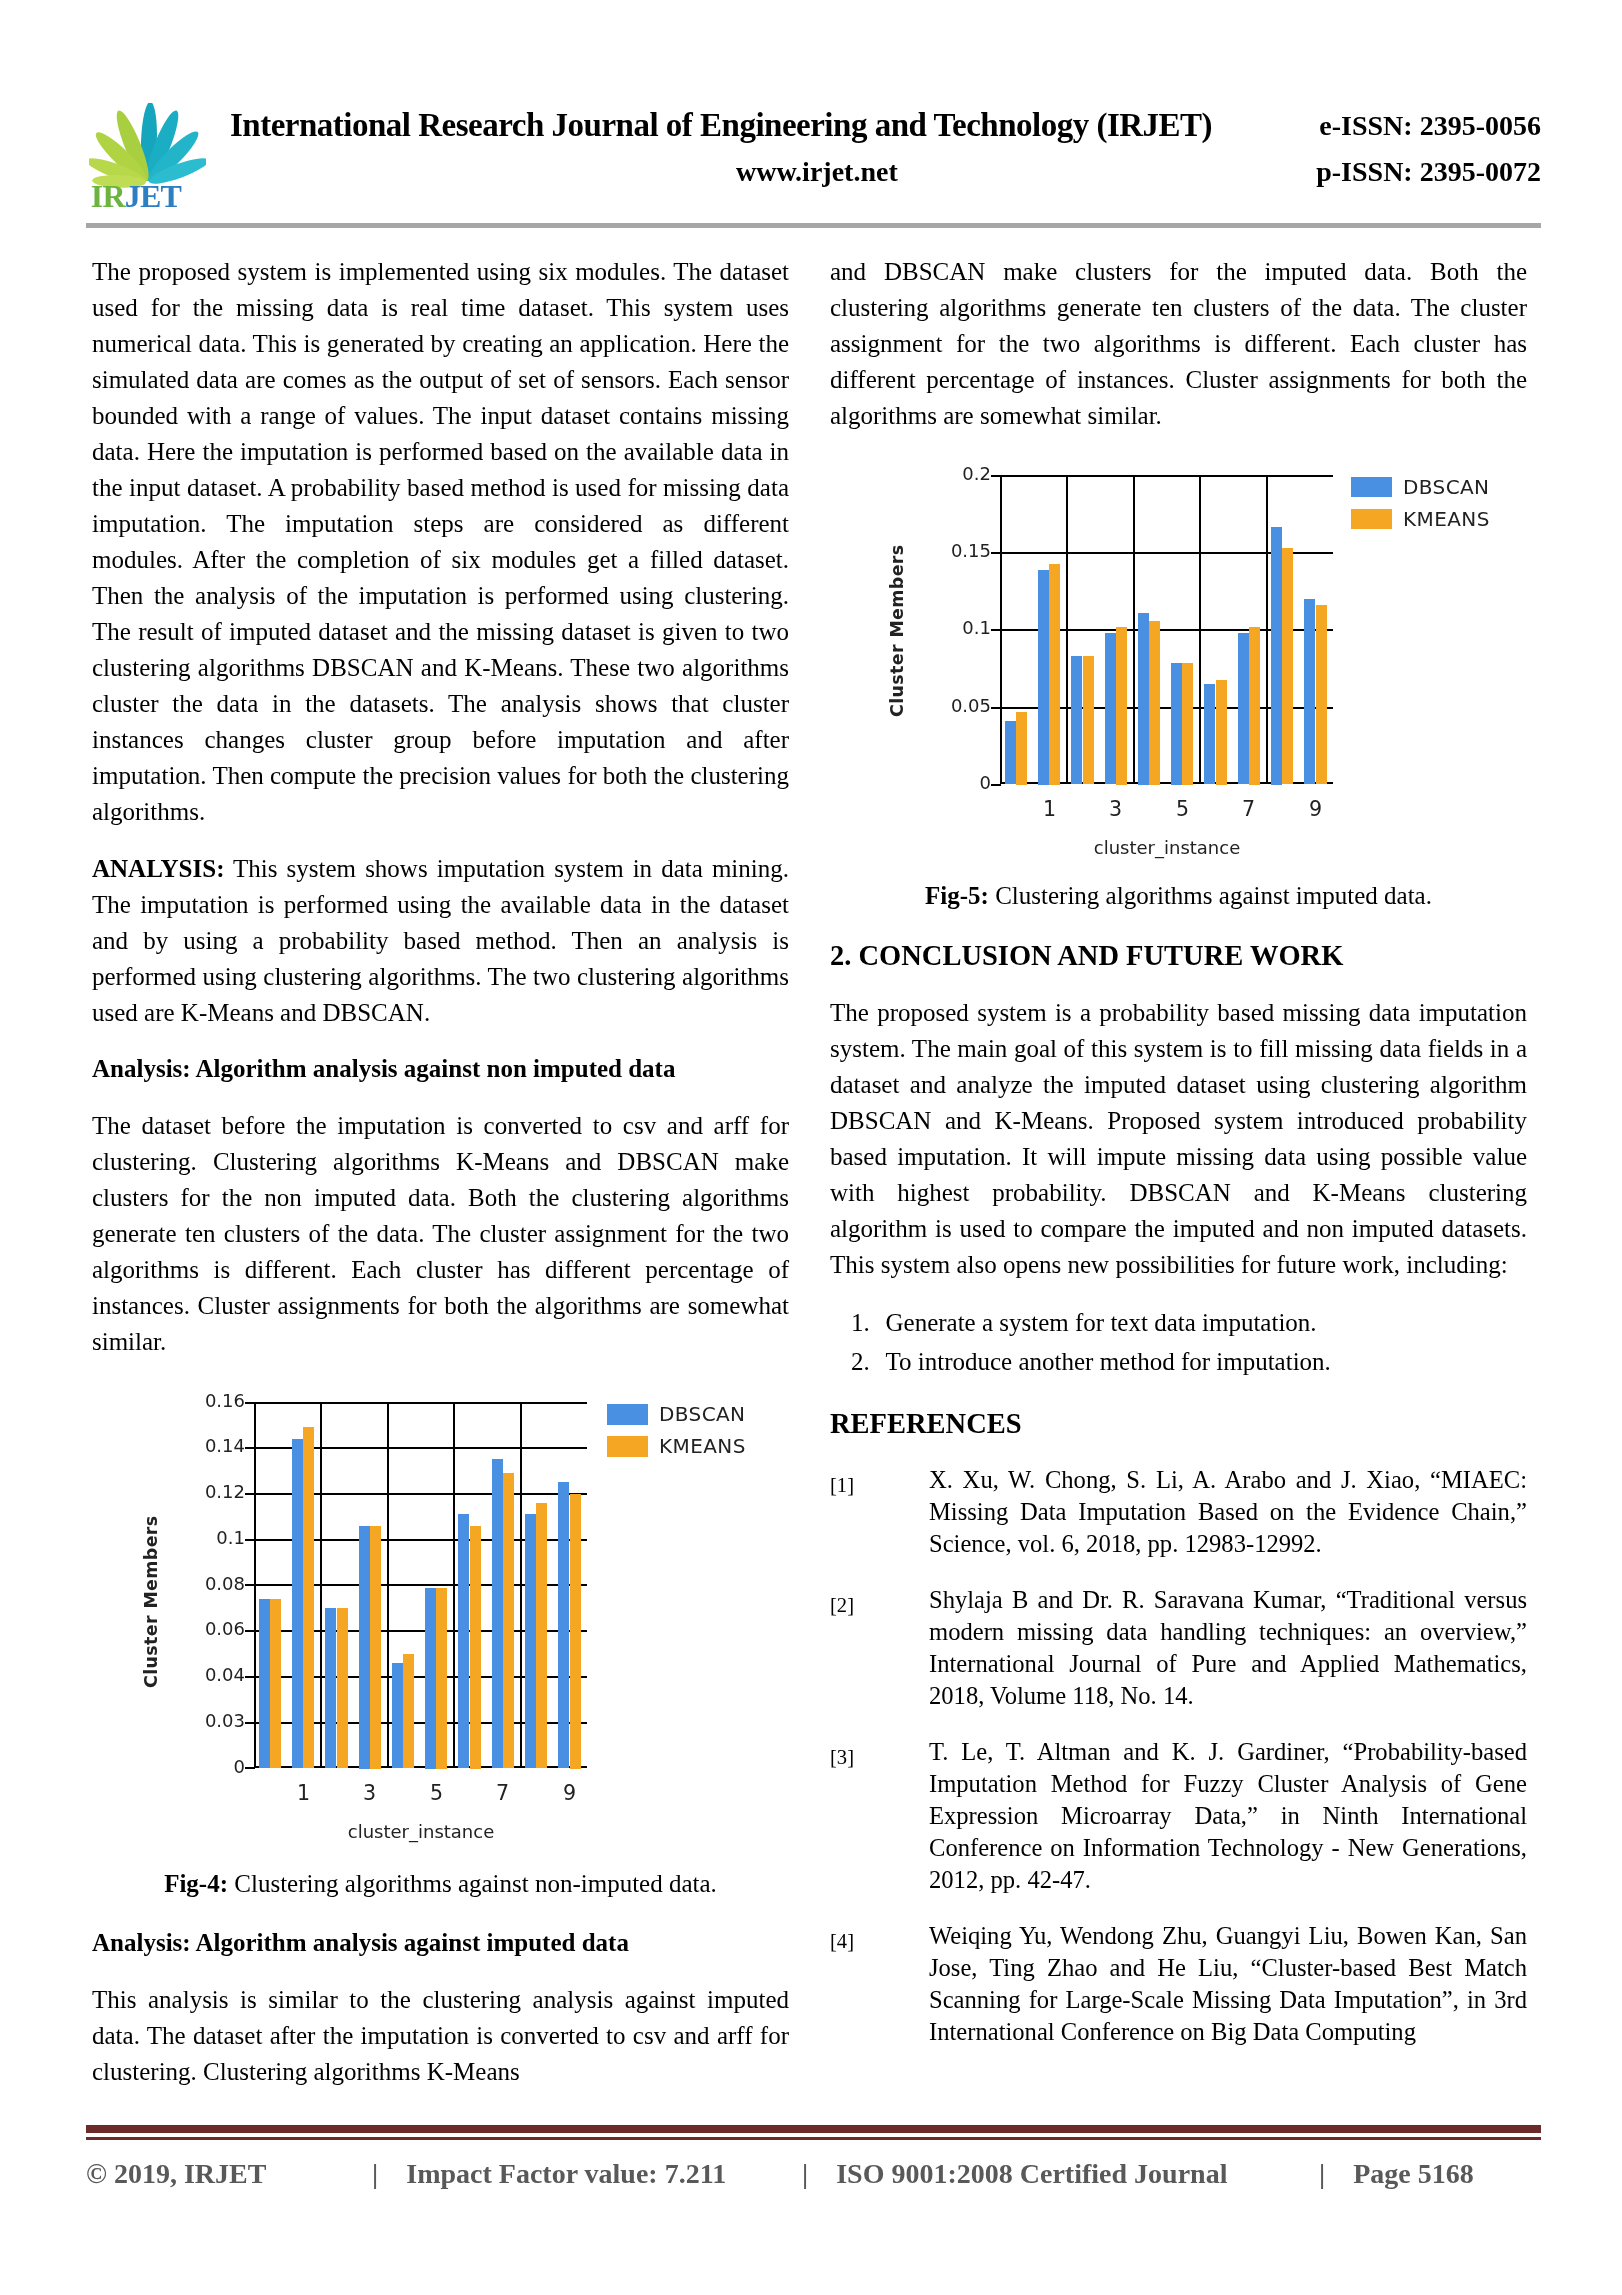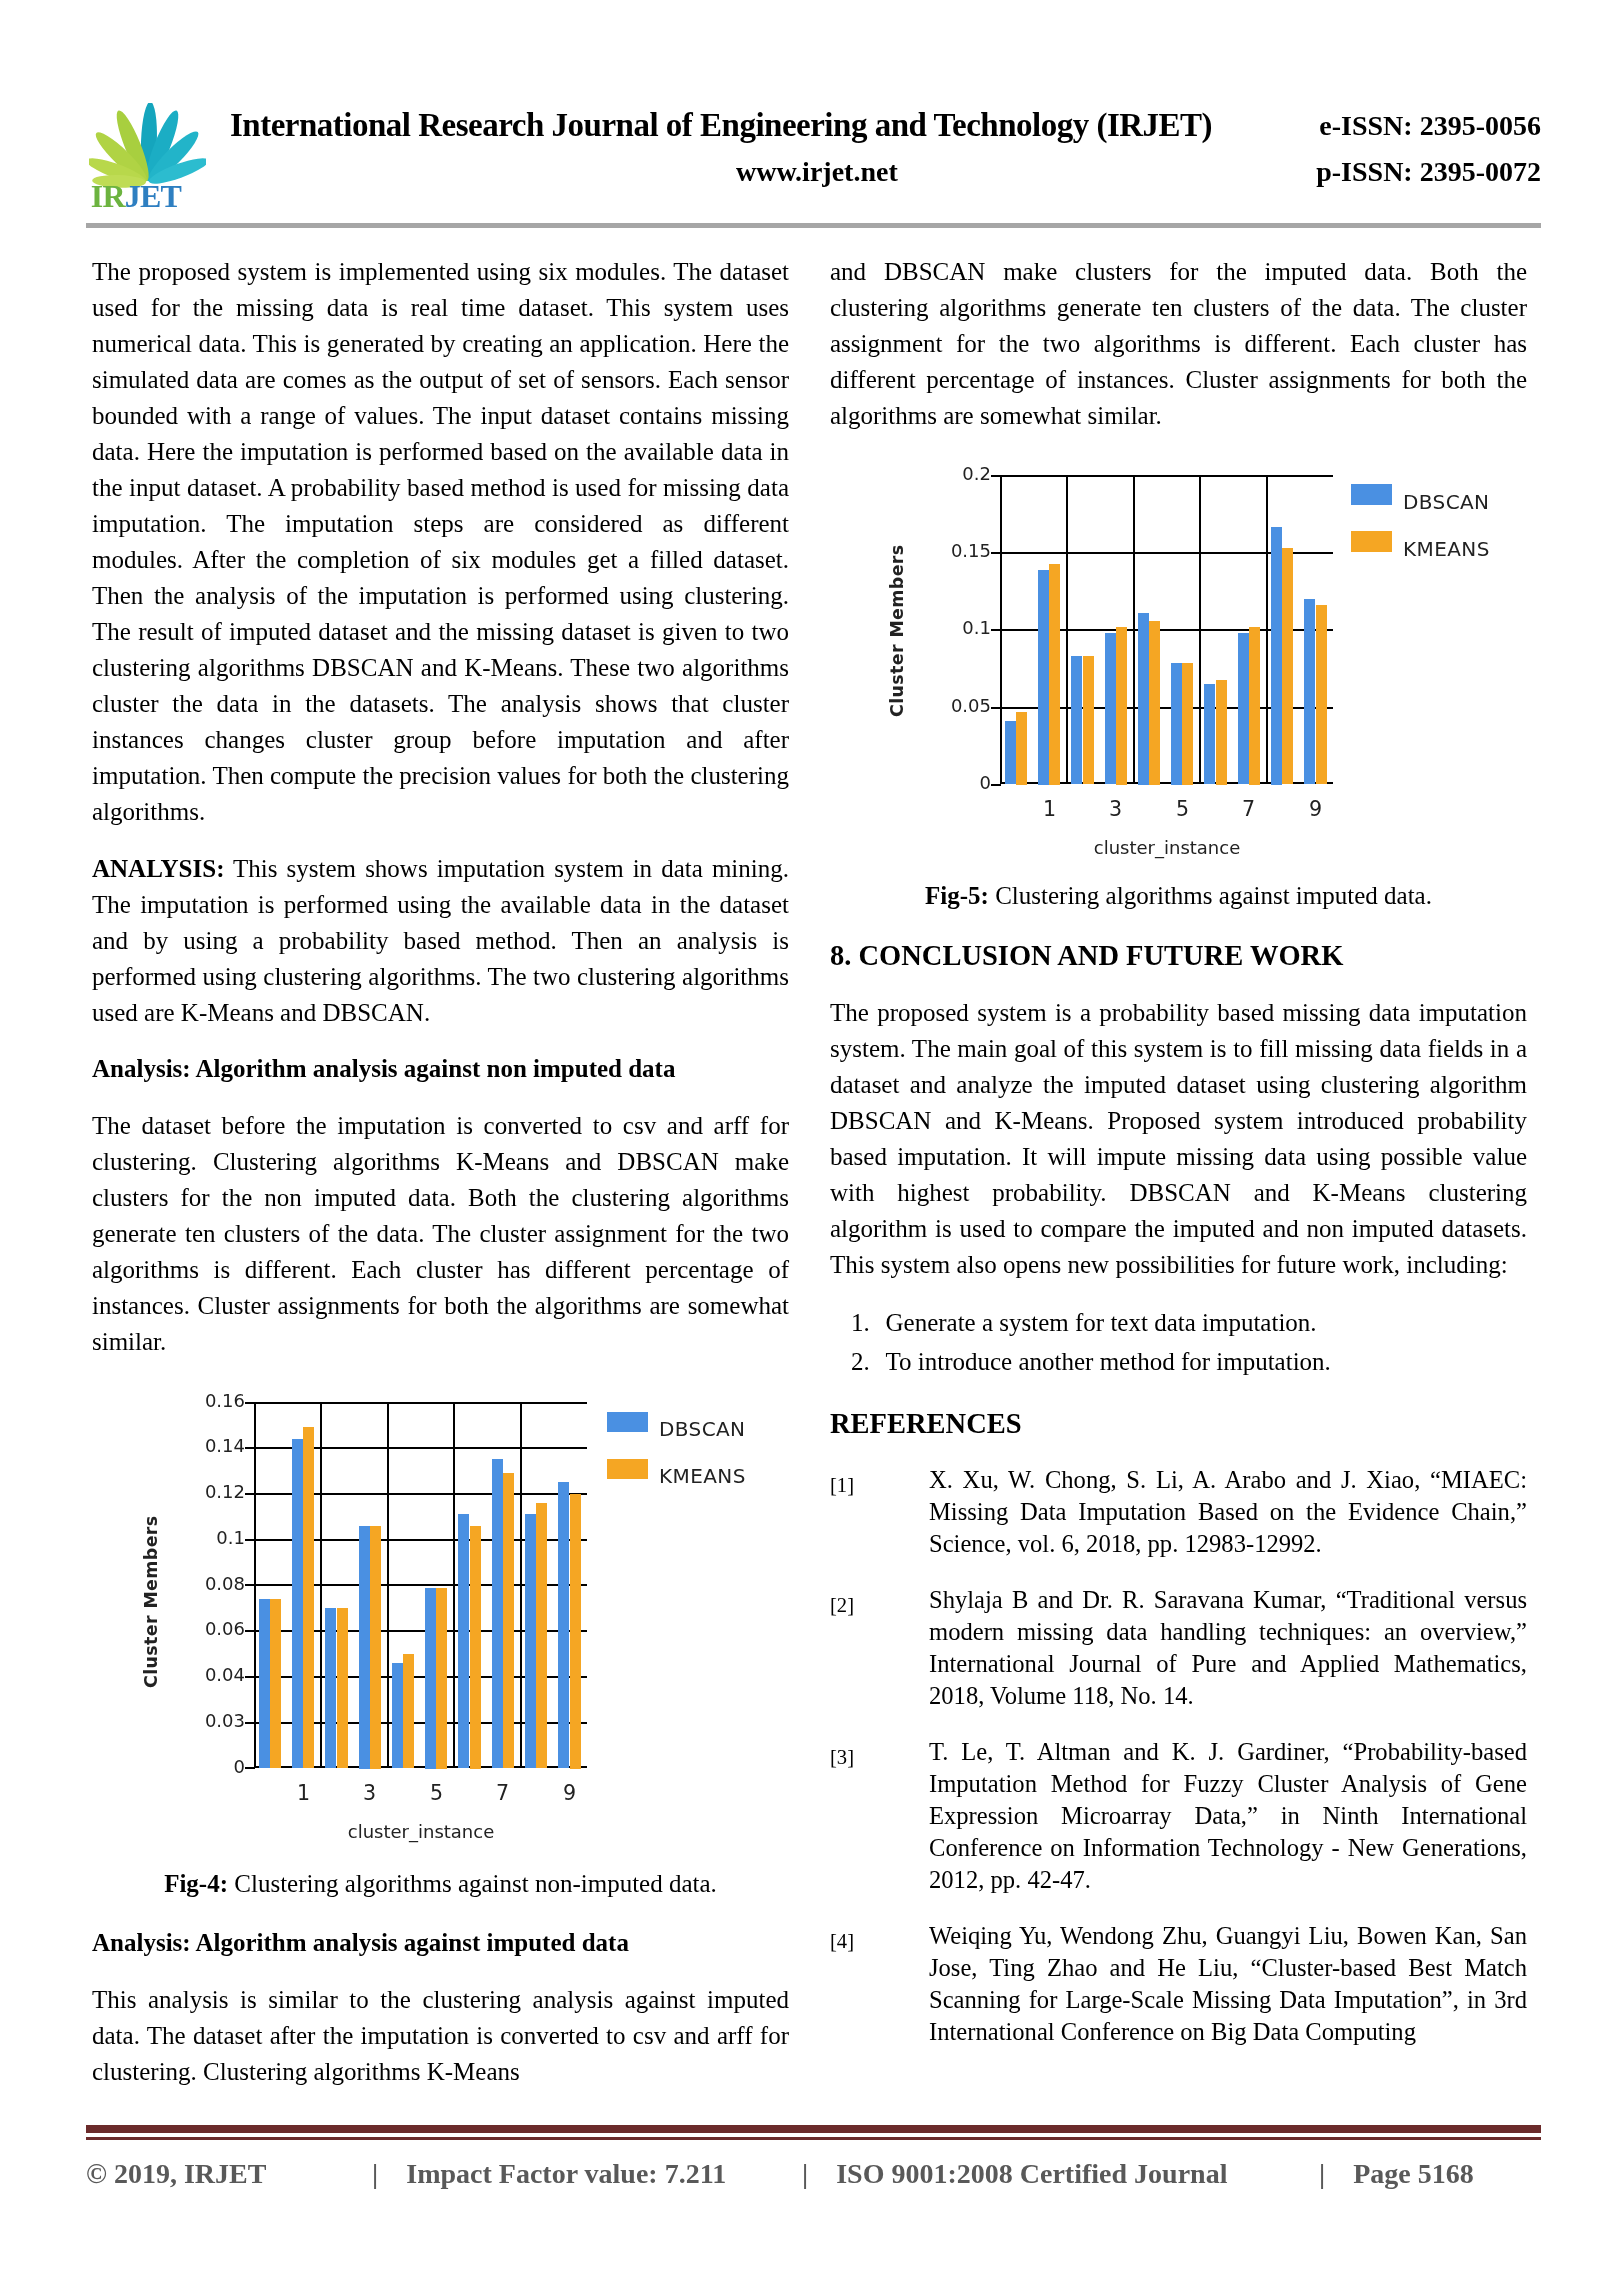--- a/index.html
+++ b/index.html
@@ -190,21 +190,21 @@
   .gridline-v { position: absolute; top:0; height:100%; width:2px; background:#000; }
   .tickmark-y { position:absolute; width:9.5px; height:2px; background:#000; }
   .bar { position: absolute; bottom: 0; }
   .bar.dbscan { background: #4a90e2; }
   .bar.kmeans { background: #f5a623; }
   .legend { position: absolute; }
   .legend-row { display:flex; align-items:center; margin-bottom:8px; }
   .legend-swatch { width: 41px; height: 20.6px; margin-right: 11px; }
   .legend-label {
     font-family: "DejaVu Sans", sans-serif;
-    font-size: 20px; color:#222; letter-spacing: 0.4px; margin-top: 15px;
+    font-size: 20px; color:#222; letter-spacing: 0.4px;
   }
 
   
   .footer-rule-a {
     position:absolute; left: 86px; top: 2125px;
     width: 1455px; height: 8px; background: #6b2b2b;
   }
   .footer-rule-b {
     position:absolute; left: 86px; top: 2137px;
     width: 1455px; height: 3.2px; background: #6b2b2b;
@@ -424,21 +424,21 @@
             <div class="legend-row">
               <span class="legend-swatch" style="background:#f5a623"></span>
               <span class="legend-label">KMEANS</span>
             </div>
           </div>
         </div>
     </div>
 
     <p class="caption"><span class="b">Fig-5:</span><span> Clustering algorithms against imputed data.</span></p>
 
-    <h2 class="sect">8. CONCLUSION AND FUTURE WORK</h2>
+    <h2 class="sect">2. CONCLUSION AND FUTURE WORK</h2>
 
     <p class="body"> The proposed system is a probability based missing data imputation system. The main goal of this system is to fill missing data fields in a dataset and analyze the imputed dataset using clustering algorithm DBSCAN and K-Means. Proposed system introduced probability based imputation. It will impute missing data using possible value with highest probability. DBSCAN and K-Means clustering algorithm is used to compare the imputed and non imputed datasets. This system also opens new possibilities for future work, including:</p>
 
     <ol class="futures">
       <li>Generate a system for text data imputation.</li>
       <li>To introduce another method for imputation.</li>
     </ol>
 
     <h2 class="sect">REFERENCES</h2>
 

